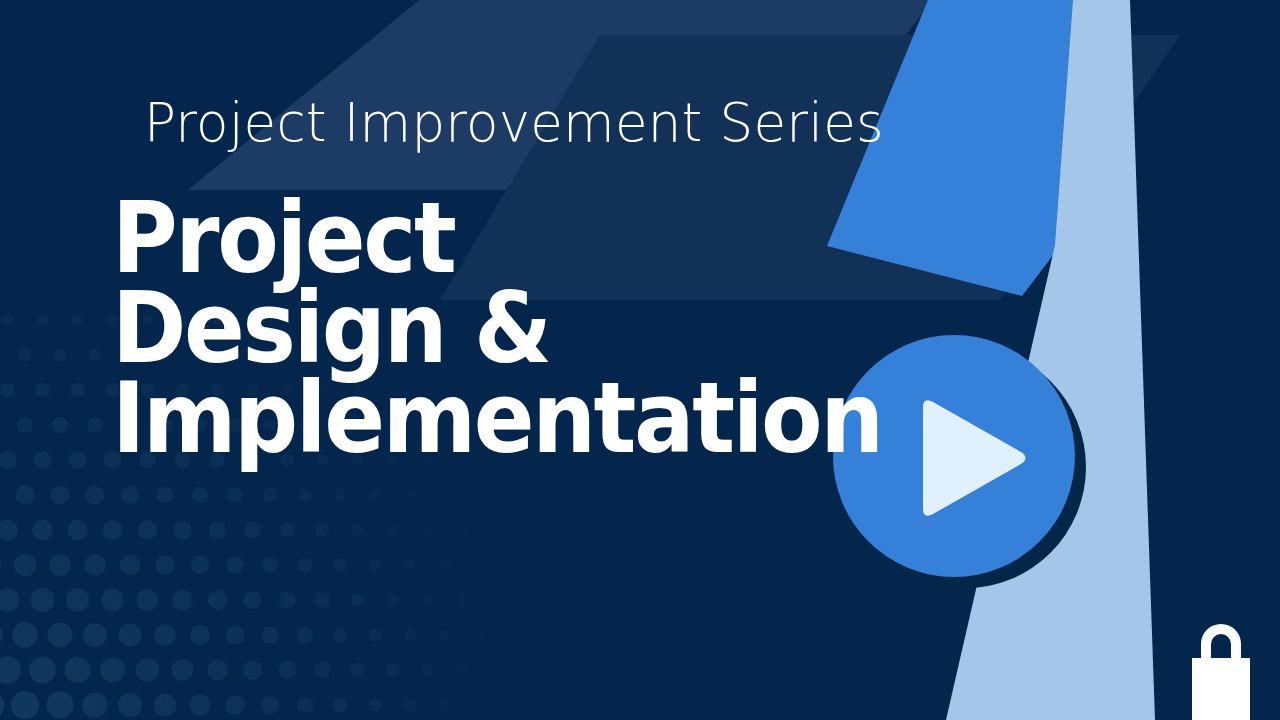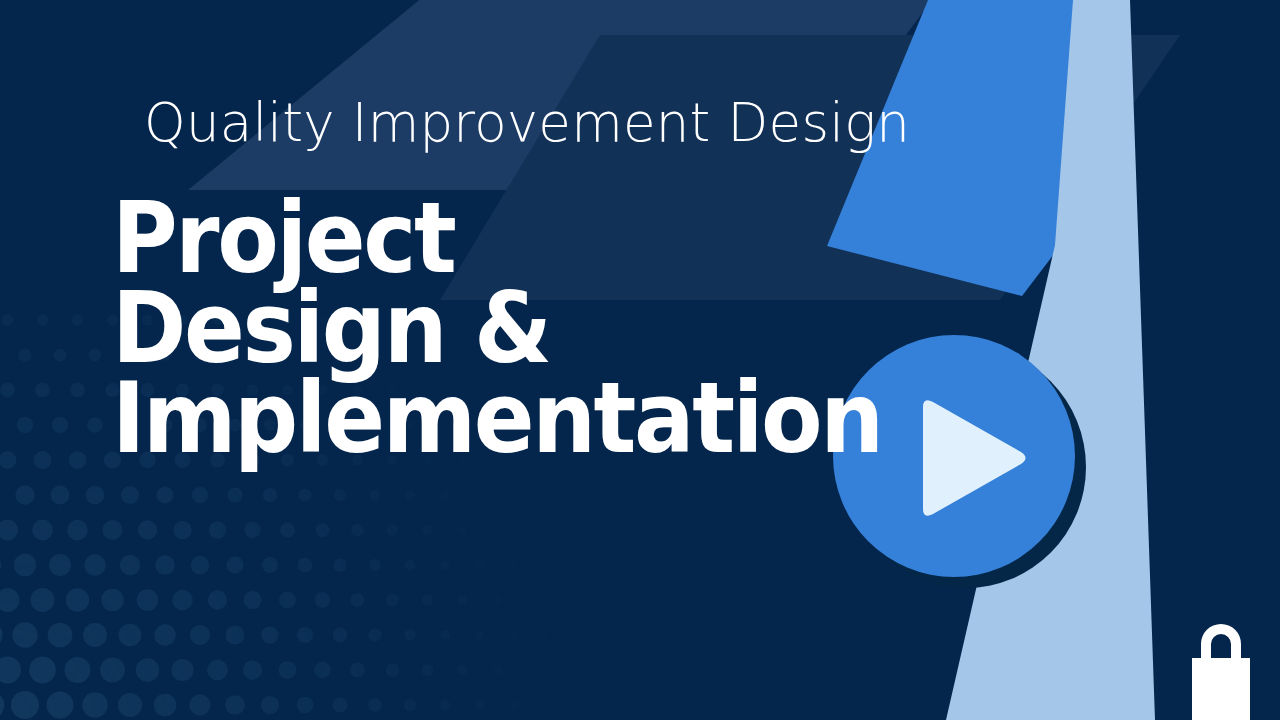--- a/index.html
+++ b/index.html
@@ -361,21 +361,21 @@
 
   <div id="play-button" title="Play" role="button" aria-label="Play">
     <div id="play-shadow"></div>
     <div id="play-circle"></div>
     <svg id="play-triangle" viewBox="0 0 118 122" xmlns="http://www.w3.org/2000/svg">
       <path d="M12 10 Q12 0 22 5 L110 55 Q119 61 110 67 L22 117 Q12 122 12 112 Z" fill="#e1f0fd"></path>
     </svg>
   </div>
 
   <div id="text-block">
-    <div id="eyebrow">Quality Improvement Design</div>
+    <div id="eyebrow">Project Improvement Series</div>
     <div id="headline">Project Design &amp;
 Implementation</div>
   </div>
 
   <svg id="lock-icon" viewBox="0 0 70 106" xmlns="http://www.w3.org/2000/svg">
     <path d="M15 48 V30 A20 20 0 0 1 55 30 V48 H45 V30 A10 10 0 0 0 25 30 V48 Z" fill="#ffffff"></path>
     <rect x="6" y="44" width="58" height="62" fill="#ffffff"></rect>
   </svg>
 
 </div>

